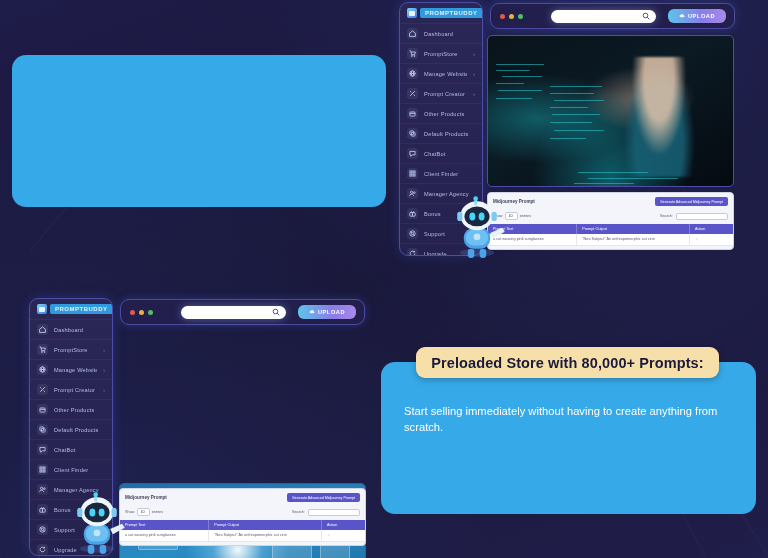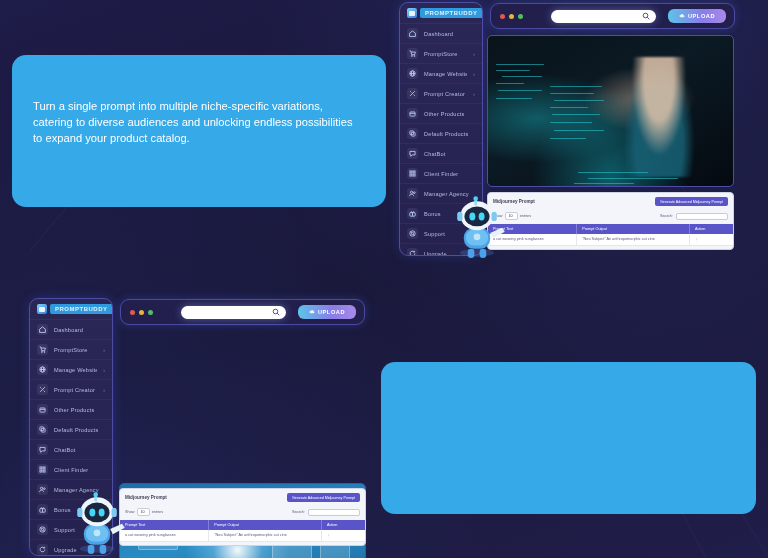--- a/index.html
+++ b/index.html
@@ -227,25 +227,26 @@
 
 <div id="stage">
 
   <div class="deco-line" style="left:560px;top:30px;width:230px;transform:rotate(52deg);"></div>
   <div class="deco-line" style="left:690px;top:430px;width:180px;transform:rotate(58deg);"></div>
   <div class="deco-line" style="left:30px;top:250px;width:200px;transform:rotate(-50deg);"></div>
   <div class="deco-line" style="left:660px;top:470px;width:140px;transform:rotate(62deg);"></div>
 
   <div class="feature-card" style="left:12px; top:55px; width:374px; height:152px;"></div>
   <div class="feature-body" style="left:33px; top:98px; width:330px;">
-    <p>Turn a single prompt into multiple niche-specific variations, catering to diverse audiences and unlocking endless possibilities to expand your product catalog.</p>
   </div>
 
   <div class="feature-card" style="left:381px; top:362px; width:375px; height:152px;"></div>
+  <div class="feature-pill" style="left:416px; top:347px; width:303px; height:31px; font-size:14.5px;">Preloaded Store with 80,000+ Prompts:</div>
   <div class="feature-body" style="left:404px; top:403px; width:335px;">
+    <p>Start selling immediately without having to create anything from scratch.</p>
   </div>
 
   <div class="browser-bar" style="left:490px; top:3px; width:245px; height:26px;">
     <div class="dots">
       <div class="dot r"></div>
       <div class="dot y"></div>
       <div class="dot g"></div>
     </div>
     <div class="searchfield" style="width:105px; margin-left:28px;">
       <svg viewBox="0 0 16 16">

